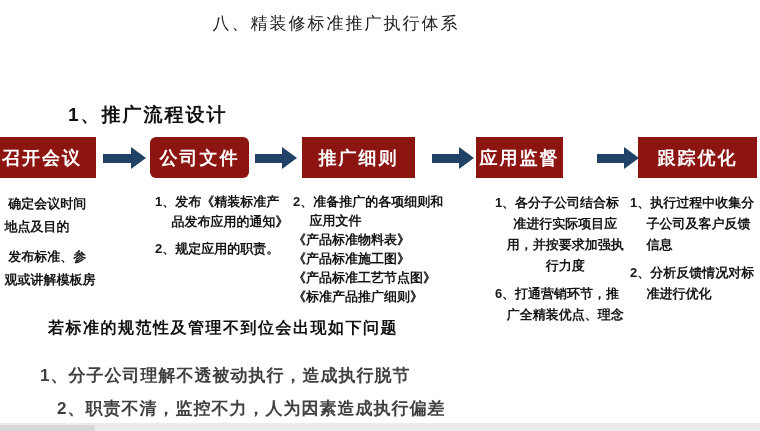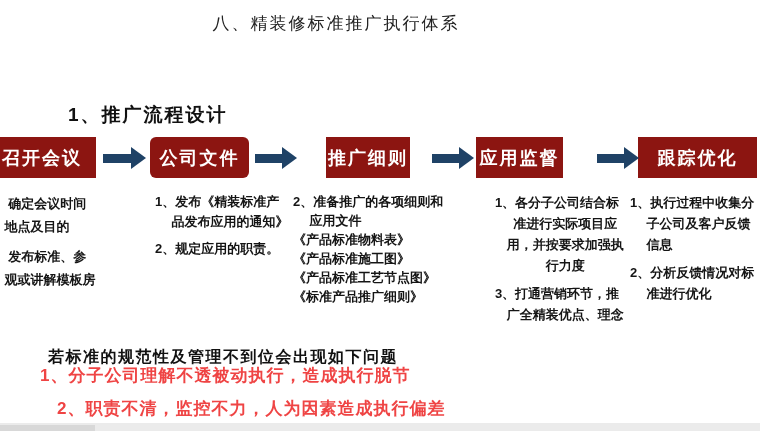--- a/index.html
+++ b/index.html
@@ -22,21 +22,21 @@
     font-size:19px;font-weight:bold;letter-spacing:2px;color:#111;margin-left:28px;
   }
   .flow-box{
     position:absolute;top:137px;height:41px;
     background:#8c1511;color:#ffffff;
     display:flex;align-items:center;justify-content:center;
     font-size:18px;font-weight:bold;letter-spacing:2px;
   }
   #box1{left:-12px;width:108px;}
   #box2{left:150px;width:99px;border-radius:6px;}
-  #box3{left:326px;width:84px;}
+  #box3{left:302px;width:113px;}
   #box4{left:476px;width:87px;}
   #box5{left:638px;width:119px;}
   .arrow{
     position:absolute;top:147px;height:22px;
     display:flex;align-items:center;
   }
   .arrow-bar{height:9px;background:#1f4266;}
   .arrow-head{
     width:0;height:0;
     border-top:11px solid transparent;
@@ -54,26 +54,26 @@
   .details p{
     margin:0 0 7px 0;
     white-space:pre-wrap;
   }
   #d1{left:-12px;width:135px;line-height:23px;}
   #d2{left:128px;width:155px;line-height:20px;margin-left:27px;}
   #d3{left:293px;width:180px;line-height:19px;}
   #d4{left:478px;width:158px;line-height:21px;text-align:center;}
   #d5{left:630px;width:132px;line-height:21px;}
   .issues-heading{
-    position:absolute;top:347px;left:48px;
+    position:absolute;top:318px;left:48px;
     font-size:16px;font-weight:bold;letter-spacing:1.5px;color:#111;
   }
   .issue-item{
     position:absolute;left:40px;
-    font-size:17px;font-weight:bold;letter-spacing:1px;color:#ef4444;
+    font-size:17px;font-weight:bold;letter-spacing:1px;color:#404040;
   }
   #issue1{top:364px;}
   #issue2{top:397px;margin-left:17px;}
   .bottom-strip{
     position:absolute;top:423px;left:0;width:760px;height:8px;
     background:#ebebeb;
   }
   .bottom-strip-dark{
     position:absolute;top:425px;left:0;width:95px;height:6px;
     background:#d8d8d8;
@@ -128,21 +128,21 @@
 《产品标准物料表》
 《产品标准施工图》
 《产品标准工艺节点图》
 《标准产品推广细则》</p>
   </div>
   <div class="details" id="d4">
     <p>1、各分子公司结合标
 　 准进行实际项目应
 　 用，并按要求加强执
 　 行力度</p>
-    <p>3、打通营销环节，推
+    <p>6、打通营销环节，推
 　 广全精装优点、理念</p>
   </div>
   <div class="details" id="d5">
     <p>1、执行过程中收集分
 　 子公司及客户反馈
 　 信息</p>
     <p>2、分析反馈情况对标
 　 准进行优化</p>
   </div>
 

